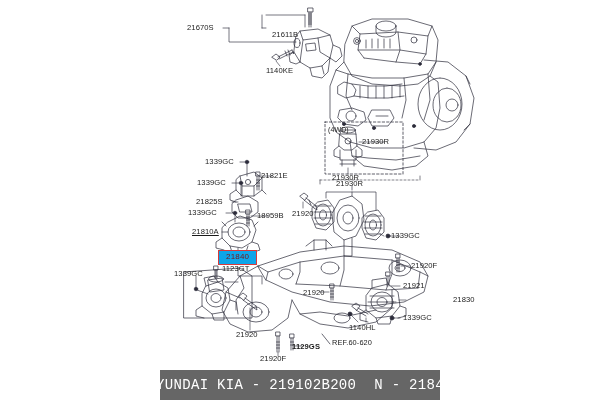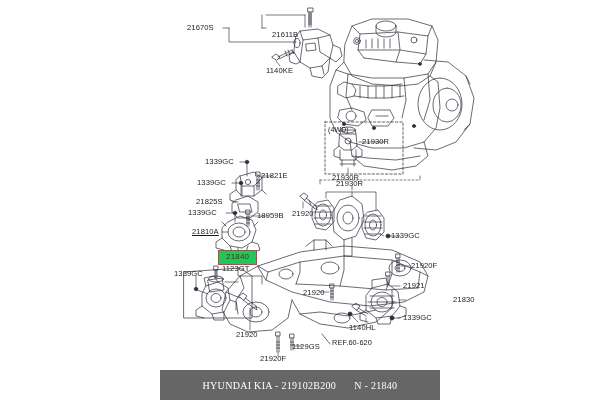--- a/index.html
+++ b/index.html
@@ -38,21 +38,21 @@
   }
   .lbl.bold {
     font-weight: normal;
     font-size: 7.4px;
   }
   .lbl.small {
     font-size: 7px;
   }
   .badge-red {
     position: absolute;
-    background: #22c55e;
+    background: #0ea5e9;
     border: 1.3px solid #d83a3a;
     color: #7a1616;
     font-family: "Liberation Sans", sans-serif;
     font-size: 8px;
     padding: 2px 7px 2.5px 7px;
     line-height: 1;
     letter-spacing: 0.2px;
   }
   #footer-bar {
     position: absolute;
@@ -61,22 +61,22 @@
     width: 280px;
     height: 30px;
     background: #666666;
     display: flex;
     align-items: center;
     justify-content: center;
     gap: 18px;
   }
   #footer-bar .ftxt {
     color: #ffffff;
-    font-family: Liberation Serif, serif;
-    font-size: 10px;
+    font-family: Liberation Mono, monospace;
+    font-size: 14px;
     letter-spacing: 0.3px;
     white-space: nowrap;
   }
 </style>
 </head>
 <body>
 
 <div id="diagram-root">
 
   <svg class="canvas" viewBox="0 0 600 400">
@@ -433,21 +433,21 @@
   <div class="lbl" style="left:292px; top:210px;">21920</div>
   <div class="lbl" style="left:391px; top:232px;">1339GC</div>
   <div class="lbl" style="left:411px; top:262px;">21920F</div>
 
   <div class="lbl" style="left:403px; top:282px;">21921</div>
   <div class="lbl" style="left:409px; top:296px;margin-left:44px;">21830</div>
   <div class="lbl" style="left:403px; top:314px;">1339GC</div>
   <div class="lbl" style="left:349px; top:324px;">1140HL</div>
 
   <div class="lbl" style="left:303px; top:289px;">21920</div>
-  <div class="lbl" style="left:292px; top:343px;">1129GS</div>
+  <div class="lbl" style="left:292px; top:343px;font-weight:bold;">1129GS</div>
 
   <div class="lbl small" style="left:328px; top:126px;">(4WD)</div>
   <div class="lbl" style="left:362px; top:138px;">21930R</div>
   <div class="lbl" style="left:332px; top:174px;">21930R</div>
 
   <div class="lbl bold" style="left:332px; top:339px;">REF.60-620</div>
 
   <div class="badge-red" style="left:218px; top:250px;">21840</div>
 
   <div id="footer-bar">

